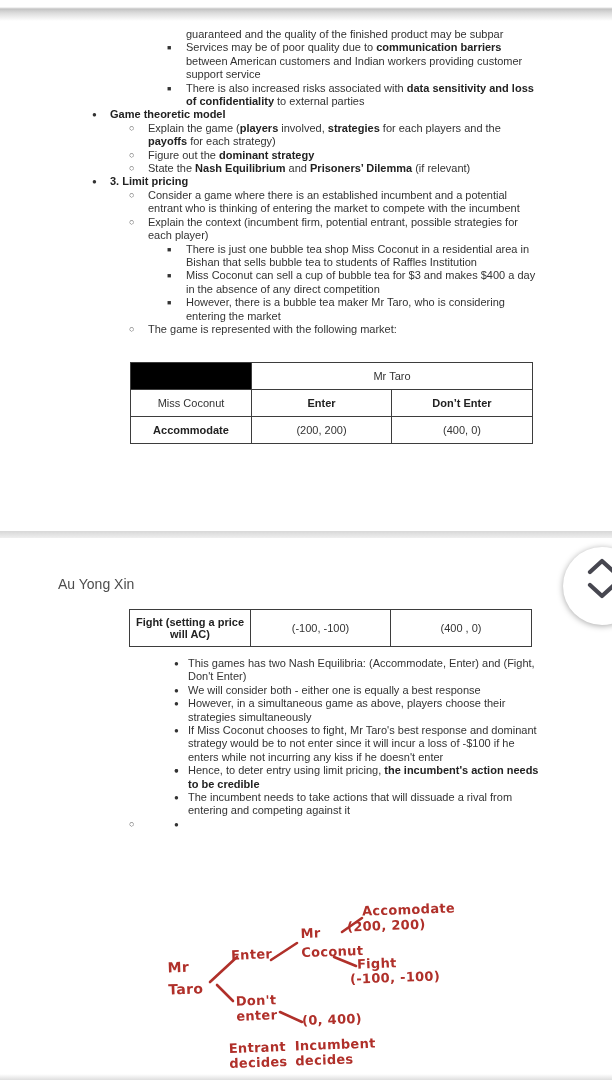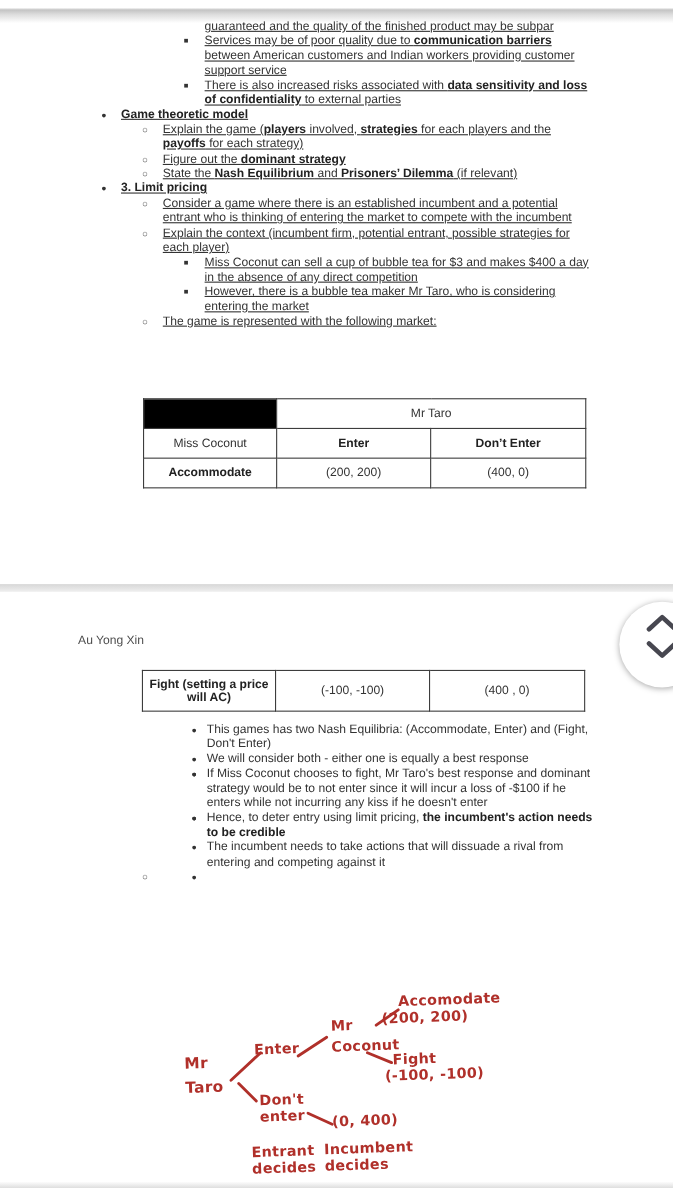--- a/index.html
+++ b/index.html
@@ -22,21 +22,21 @@
   .bottom-shadow{
     position:absolute;bottom:0;left:0;right:0;height:6px;z-index:4;pointer-events:none;
     background:linear-gradient(0deg,#dedede,rgba(255,255,255,0));
   }
   .page{position:absolute;left:0;width:612px;background:#fff;}
   #page1{top:0;height:531px;z-index:0;}
   #page2{top:538px;height:542px;z-index:0;}
 
   
   .doclist{position:absolute;left:0;right:0;}
-  #p1-list{top:18px;text-decoration:underline;}
+  #p1-list{top:28px;}
   #p2-list{position:absolute;top:119px;left:0;right:0;}
   .li{position:relative;font-size:11px;line-height:13.4px;padding-right:69px;color:#333;}
   .li b{color:#222;}
   .lv1{padding-left:110px;}  .lv1>.mk{left:92px;}
   .lv2{padding-left:148px;}  .lv2>.mk{left:129px;}
   .lv3{padding-left:186px;}  .lv3>.mk{left:167px;}
   .lv3p{padding-left:188px;} .lv3p>.mk{left:174px;}
   .mk{position:absolute;top:0;line-height:13.4px;}
   .mk-sq{font-size:7px;}
   .mk-disc{font-size:8px;}
@@ -46,21 +46,21 @@
   table.payoff{border-collapse:collapse;table-layout:fixed;font-size:11px;color:#333;}
   table.payoff td{border:1px solid #3d3d3d;text-align:center;vertical-align:middle;padding:2px 4px;overflow:hidden;}
   table.payoff td.blackcell{background:#000;}
   table.payoff td.bold{font-weight:bold;color:#222;}
   #t1{position:absolute;left:130px;top:362px;border-radius:17px;}
   #t1 td{height:22px;}
   #t2{position:absolute;left:129px;top:71px;}
   #t2 td{height:32px;}
   .cw1{width:121px;} .cw2{width:140px;} .cw3{width:141px;}
 
-  .author{position:absolute;left:71px;top:38px;font-size:11px;color:#4d4d4d;}
+  .author{position:absolute;left:58px;top:38px;font-size:14px;color:#4d4d4d;}
 
   
   .diag-svg{position:absolute;left:0;top:0;pointer-events:none;}
   .hw{
     position:absolute;color:#b0302a;font-size:13px;font-weight:600;
     letter-spacing:.3px;transform:rotate(-2deg);line-height:15px;white-space:nowrap;
     font-family:"DejaVu Sans",sans-serif;
   }
 
   
@@ -81,20 +81,21 @@
       <div class="li lv3"><span>guaranteed and the quality of the finished product may be subpar</span></div>
       <div class="li lv3"><span class="mk mk-sq">■</span><span>Services may be of poor quality due to <b>communication barriers</b> between American customers and Indian workers providing customer support service</span></div>
       <div class="li lv3"><span class="mk mk-sq">■</span><span>There is also increased risks associated with <b>data sensitivity and loss of confidentiality</b> to external parties</span></div>
       <div class="li lv1"><span class="mk mk-disc">●</span><span><b>Game theoretic model</b></span></div>
       <div class="li lv2"><span class="mk mk-circ">○</span><span>Explain the game (<b>players</b> involved, <b>strategies</b> for each players and the <b>payoffs</b> for each strategy)</span></div>
       <div class="li lv2"><span class="mk mk-circ">○</span><span>Figure out the <b>dominant strategy</b></span></div>
       <div class="li lv2"><span class="mk mk-circ">○</span><span>State the <b>Nash Equilibrium</b> and <b>Prisoners’ Dilemma</b> (if relevant)</span></div>
       <div class="li lv1"><span class="mk mk-disc">●</span><span><b>3. Limit pricing</b></span></div>
       <div class="li lv2"><span class="mk mk-circ">○</span><span>Consider a game where there is an established incumbent and a potential entrant who is thinking of entering the market to compete with the incumbent</span></div>
       <div class="li lv2"><span class="mk mk-circ">○</span><span>Explain the context (incumbent firm, potential entrant, possible strategies for each player)</span></div>
+      <div class="li lv3"><span class="mk mk-sq">■</span><span>There is just one bubble tea shop Miss Coconut in a residential area in Bishan that sells bubble tea to students of Raffles Institution</span></div>
       <div class="li lv3"><span class="mk mk-sq">■</span><span>Miss Coconut can sell a cup of bubble tea for $3 and makes $400 a day in the absence of any direct competition</span></div>
       <div class="li lv3"><span class="mk mk-sq">■</span><span>However, there is a bubble tea maker Mr Taro, who is considering entering the market</span></div>
       <div class="li lv2"><span class="mk mk-circ">○</span><span>The game is represented with the following market:</span></div>
     </div>
 
   <table class="payoff" id="t1">
     <colgroup>
         <col class="cw1">
         <col class="cw2">
         <col class="cw3">
@@ -134,21 +135,21 @@
           <td class="bold">Fight (setting a price will AC)</td>
           <td>(-100, -100)</td>
           <td>(400 , 0)</td>
         </tr>
       </tbody>
   </table>
 
   <div id="p2-list">
       <div class="li lv3p"><span class="mk mk-disc">●</span><span>This games has two Nash Equilibria: (Accommodate, Enter) and (Fight, Don't Enter)</span></div>
       <div class="li lv3p"><span class="mk mk-disc">●</span><span>We will consider both - either one is equally a best response</span></div>
-      <div class="li lv3p"><span class="mk mk-disc">●</span></div>
+      <div class="li lv3p"><span class="mk mk-disc">●</span><span>However, in a simultaneous game as above, players choose their strategies simultaneously</span></div>
       <div class="li lv3p"><span class="mk mk-disc">●</span><span>If Miss Coconut chooses to fight, Mr Taro's best response and dominant strategy would be to not enter since it will incur a loss of -$100 if he enters while not incurring any kiss if he doesn't enter</span></div>
       <div class="li lv3p"><span class="mk mk-disc">●</span></div>
       <div class="li lv3p"><span class="mk mk-disc">●</span><span>Hence, to deter entry using limit pricing, <b>the incumbent's action needs to be credible</b></span></div>
       <div class="li lv3p"><span class="mk mk-disc">●</span><span>The incumbent needs to take actions that will dissuade a rival from entering and competing against it</span></div>
       <div class="li lv3p"><span class="mk mk-disc">●</span></div>
       <div class="li lv2"><span class="mk mk-circ">○</span></div>
     </div>
 
   <div id="diagram" style="position:absolute;left:0;top:0;width:612px;height:542px;">
     <svg class="diag-svg" width="612" height="542">

